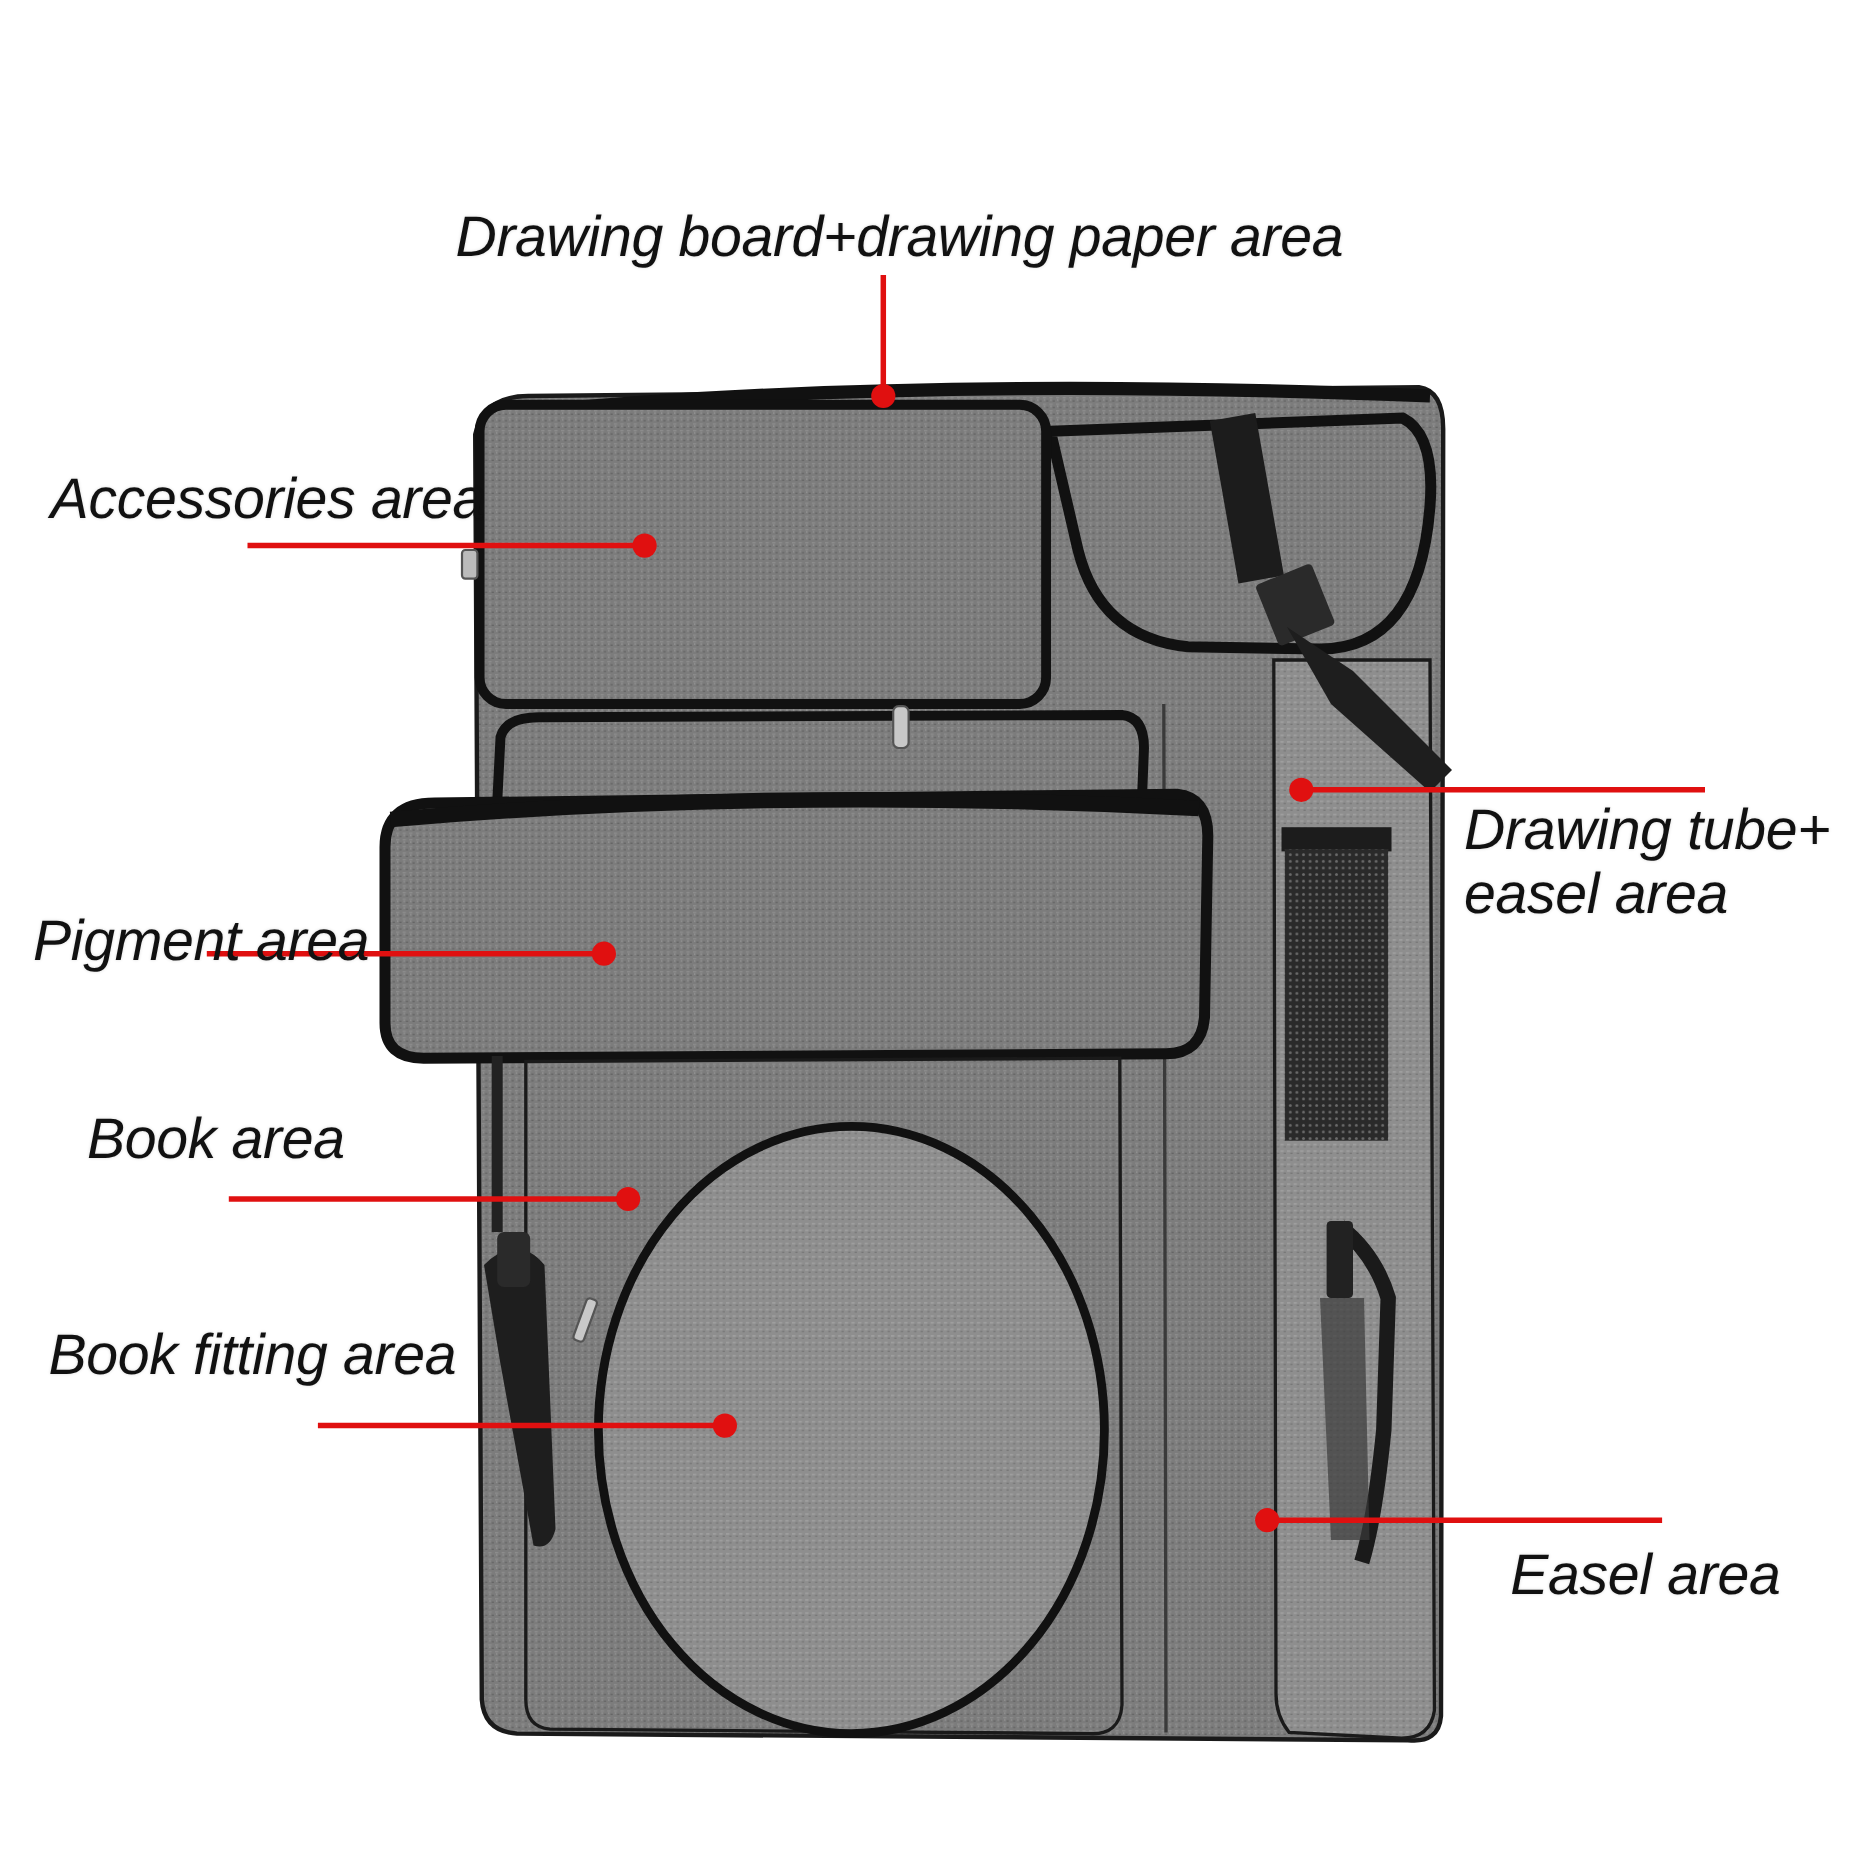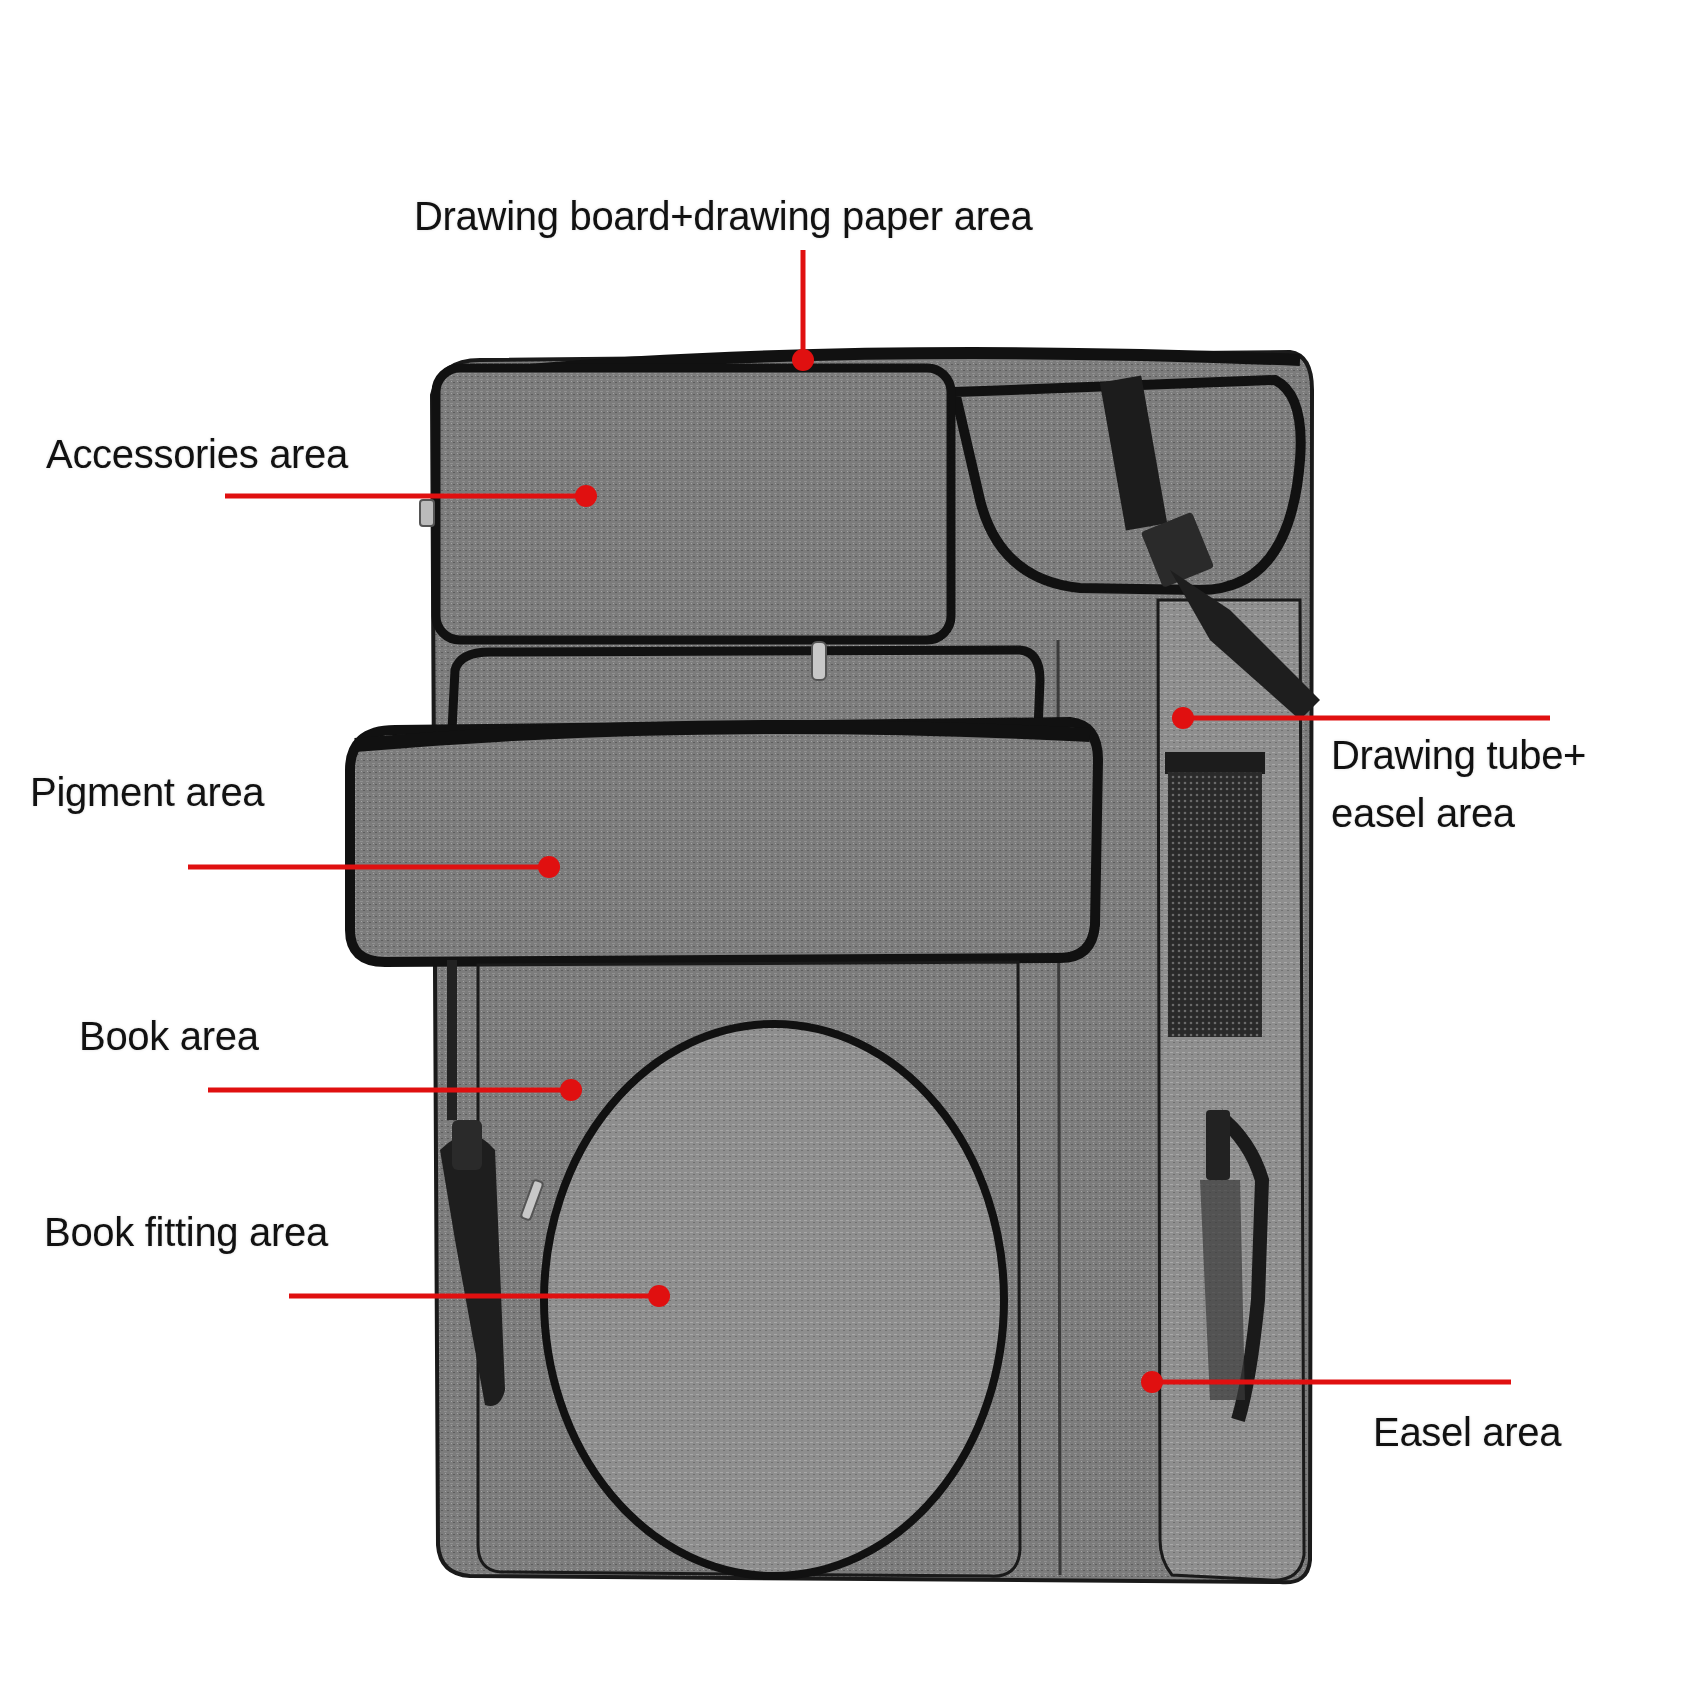--- a/index.html
+++ b/index.html
@@ -1,21 +1,22 @@
 <!DOCTYPE html>
 <html><head>
 <meta charset="utf-8">
 <style>
   html, body { margin:0; padding:0; background:#ffffff; }
   body { width:1700px; height:1700px; position:relative; overflow:hidden; font-family:"Liberation Sans", sans-serif; }
   #stage { position:absolute; left:0; top:0; width:1700px; height:1700px; }
   .label {
-    position:absolute; color:#111111; font-size:40px; line-height:56px;
+    position:absolute; color:#111111; font-size:52px; line-height:56px;
     white-space:nowrap; letter-spacing:-0.3px;
     text-shadow: 0 0 3px rgba(0,0,0,0.15);
+    font-style: italic;
   }
   .label.multi { white-space:normal; line-height:58px; }
   .label .line { display:block; }
 </style>
 </head>
 <body>
 
 <div id="stage">
   <svg width="1700" height="1700" viewBox="0 0 1700 1700" xmlns="http://www.w3.org/2000/svg">
     <defs>
@@ -109,21 +110,21 @@
       <circle cx="1183" cy="718" r="11" stroke="none"></circle>
 
       <line x1="1152" y1="1382" x2="1511" y2="1382" stroke-width="5"></line>
       <circle cx="1152" cy="1382" r="11" stroke="none"></circle>
     </g>
   </svg>
 
   
   <div class="label" style="left:414px; top:188px;">Drawing board+drawing paper area</div>
   <div class="label" style="left:46px; top:426px;">Accessories area</div>
-  <div class="label" style="left:30px; top:764px;">Pigment area</div>
+  <div class="label" style="left:30px; top:828px;">Pigment area</div>
   <div class="label" style="left:79px; top:1008px;">Book area</div>
   <div class="label" style="left:44px; top:1204px;">Book fitting area</div>
   <div class="label multi" style="left:1331px; top:726px;">
     <span class="line">Drawing tube+</span>
     <span class="line">easel area</span>
   </div>
   <div class="label" style="left:1373px; top:1404px;">Easel area</div>
 </div>
 
 </body></html>

